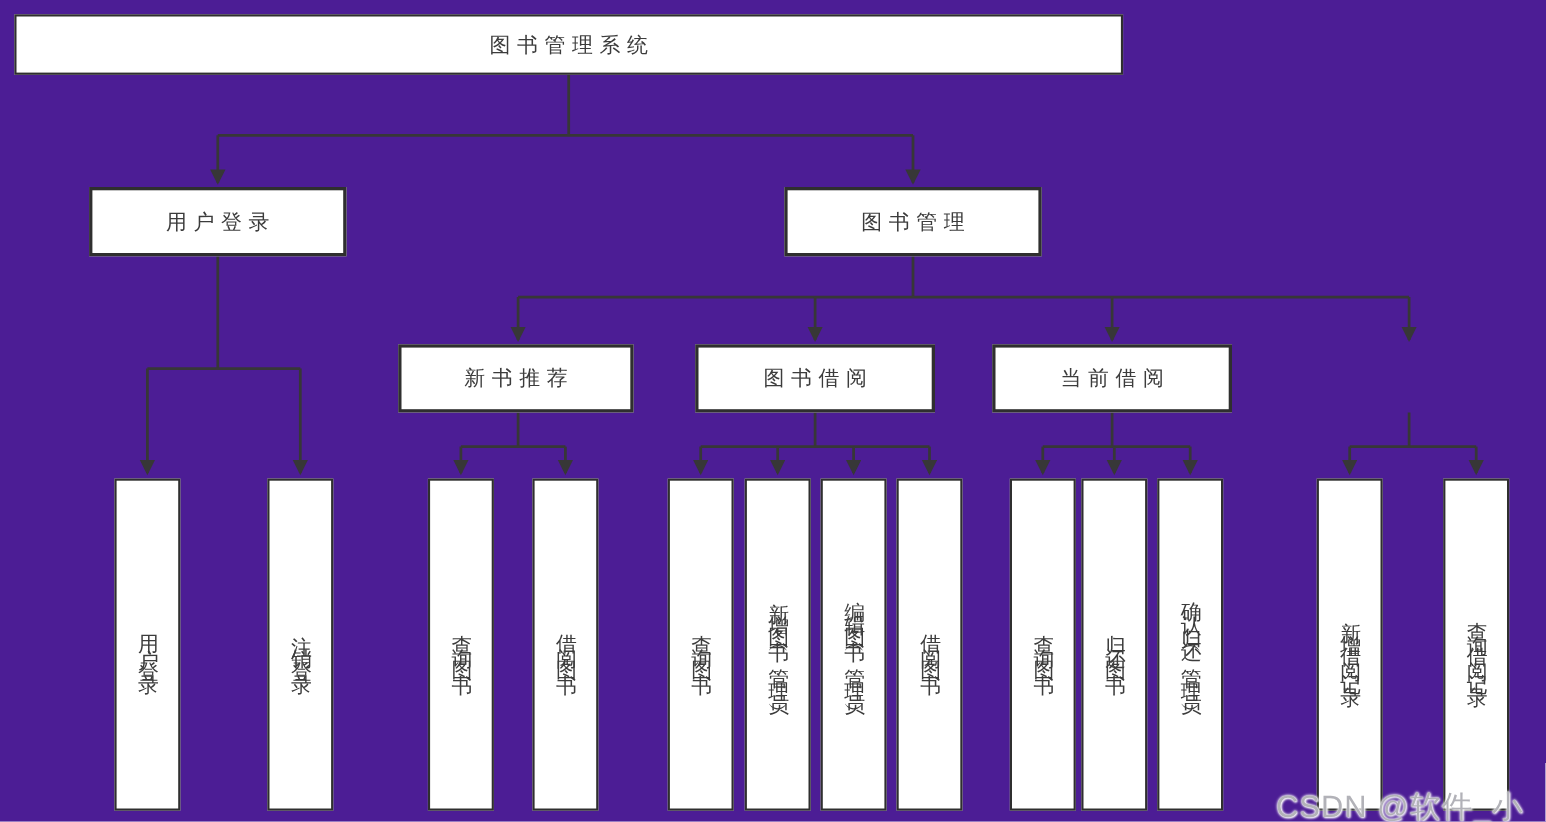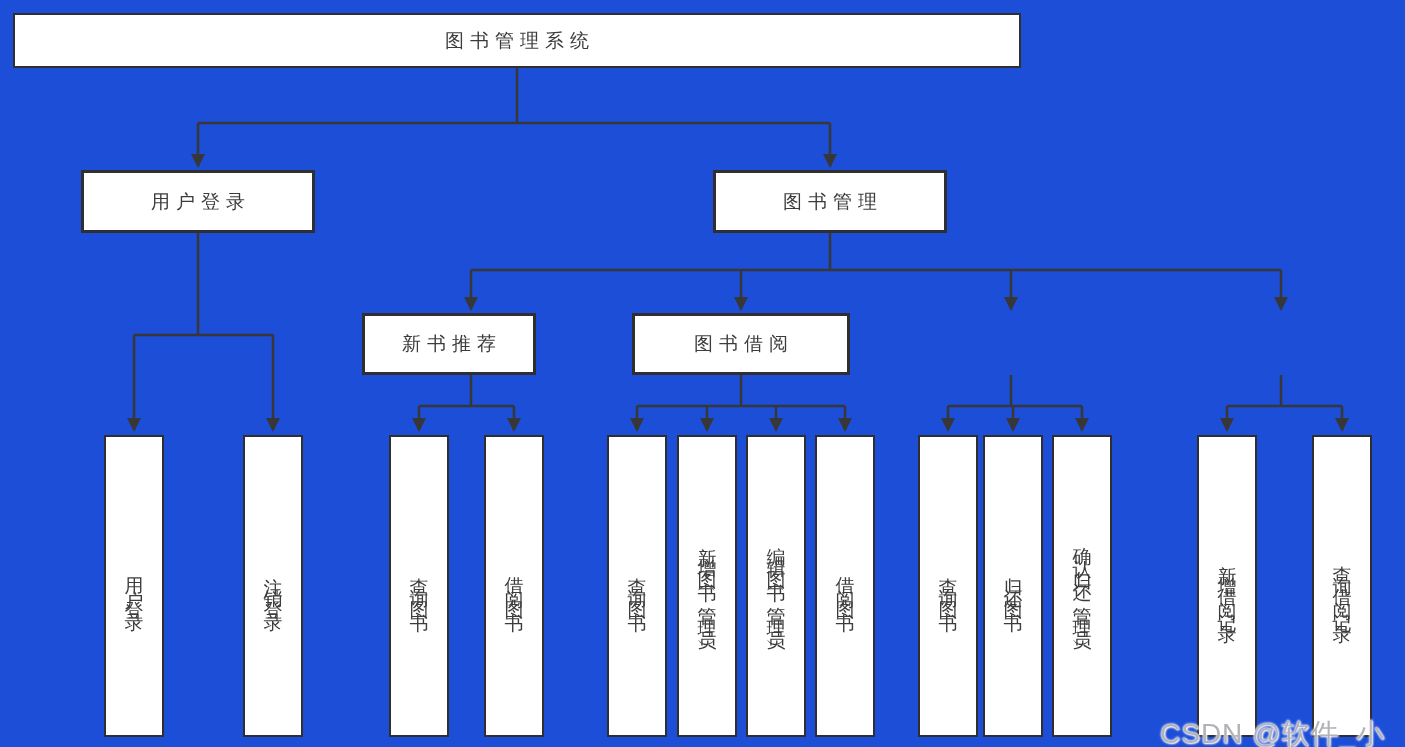--- a/index.html
+++ b/index.html
@@ -1,20 +1,20 @@
 <!DOCTYPE html>
 <html><head>
 <meta charset="utf-8">
 <style>
   html, body { margin: 0; padding: 0; background: #ffffff; }
   .canvas {
     position: relative;
     width: 1405px;
     height: 747px;
-    background: #1d4ed8;
+    background: #4c1d95;
     overflow: hidden;
     font-family: "Liberation Sans", "DejaVu Sans", sans-serif;
     color: #3c3c3c;
   }
   svg.connectors {
     position: absolute;
     left: 0; top: 0;
     width: 1405px; height: 747px;
   }
   svg.connectors path.wire {
@@ -109,22 +109,23 @@
     <path class="wire" d="M1227 406 L1342 406"></path>
     <path class="wire" marker-end="url(#arrow)" d="M1227 406 L1227 430"></path>
     <path class="wire" marker-end="url(#arrow)" d="M1342 406 L1342 430"></path>
   </svg>
 
   <div class="node h root" style="left:13px; top:13px; width:1008px; height:55px;">图书管理系统</div>
 
   <div class="node h" style="left:81px; top:170px; width:234px; height:63px;">用户登录</div>
   <div class="node h" style="left:713px; top:170px; width:234px; height:63px;text-align:center;">图书管理</div>
 
-  <div class="node h" style="left:362px; top:313px; width:174px; height:62px;">新书推荐</div>
+  <div class="node h" style="left:362px; top:313px; width:214px; height:62px;">新书推荐</div>
   <div class="node h" style="left:632px; top:313px; width:218px; height:62px;">图书借阅</div>
+  <div class="node h" style="left:902px; top:313px; width:218px; height:62px;">当前借阅</div>
 
   <div class="node v" style="left:104px; top:435px; width:60px; height:302px;">用户登录</div>
   <div class="node v" style="left:243px; top:435px; width:60px; height:302px;">注销登录</div>
 
   <div class="node v" style="left:389px; top:435px; width:60px; height:302px;">查询图书</div>
   <div class="node v" style="left:484px; top:435px; width:60px; height:302px;">借阅图书</div>
 
   <div class="node v" style="left:607px; top:435px; width:60px; height:302px;">查询图书</div>
   <div class="node v" style="left:677px; top:435px; width:60px; height:302px;">新增图书（管理员）</div>
   <div class="node v" style="left:746px; top:435px; width:60px; height:302px;">编辑图书（管理员）</div>

